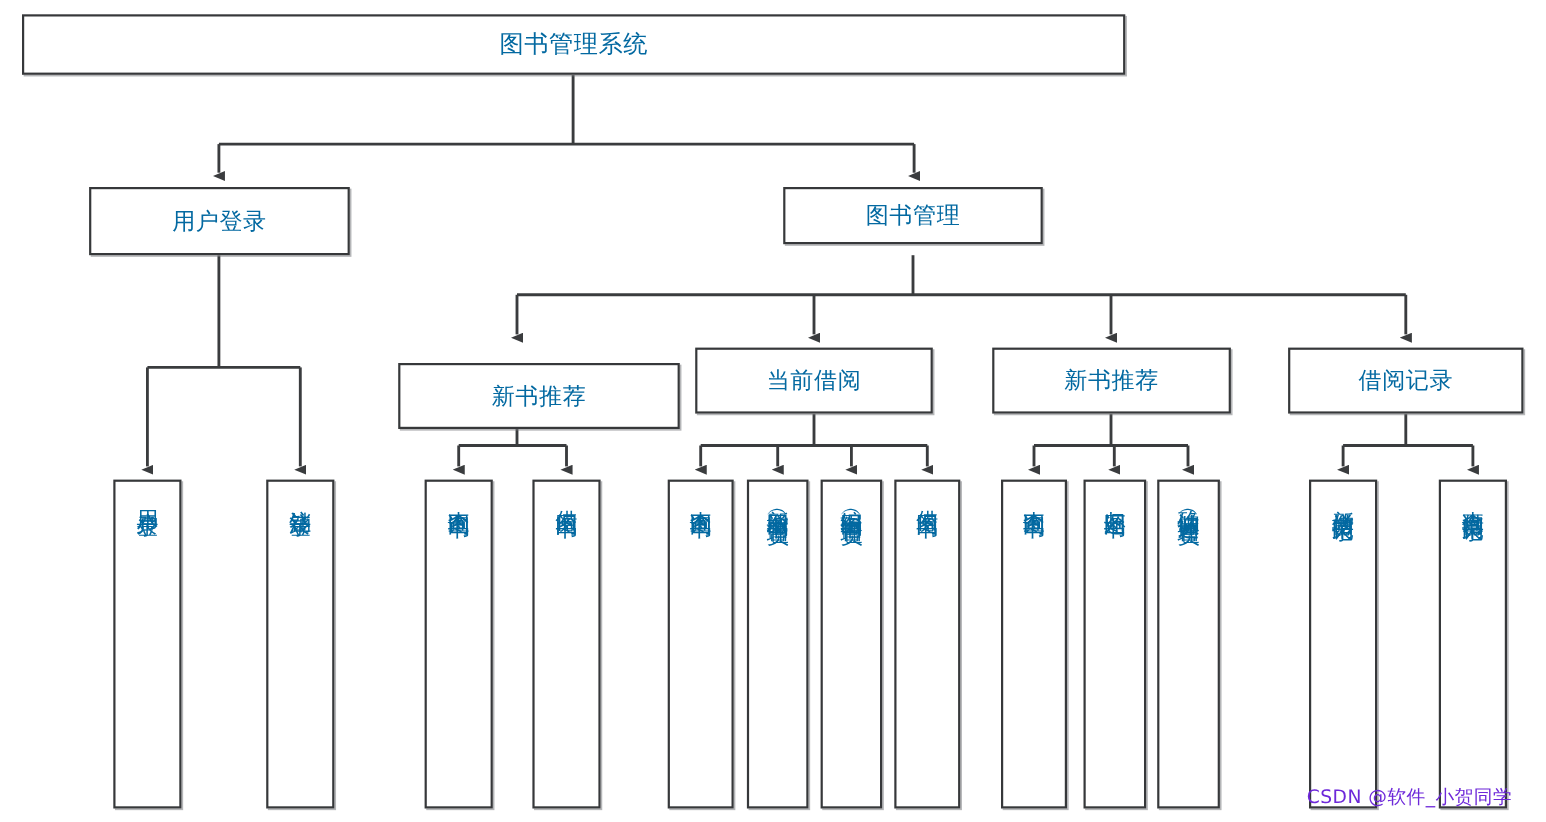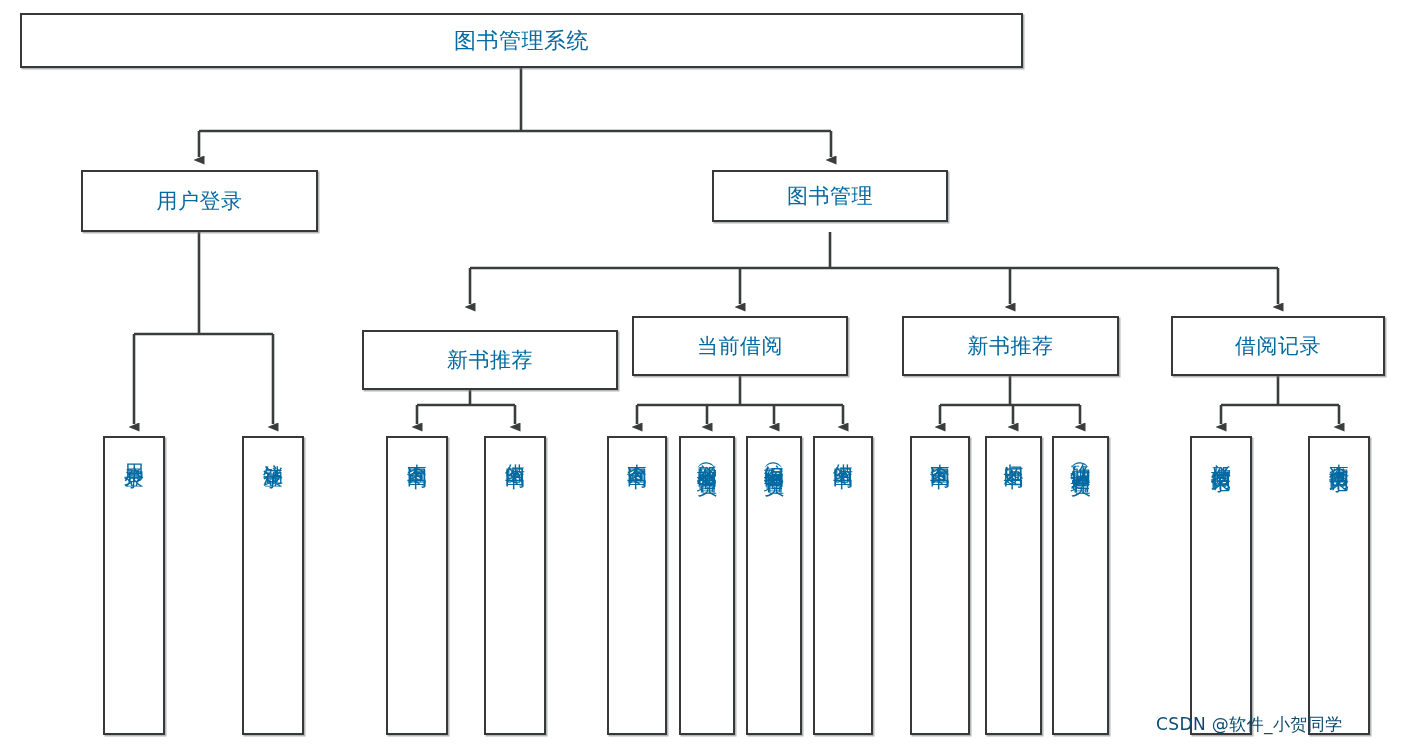--- a/index.html
+++ b/index.html
@@ -55,24 +55,24 @@
     font-size: 20px;
     line-height: 1.05;
     letter-spacing: 2px;
     white-space: nowrap;
   }
   .node.leaf.tall .label {
     font-size: 20px;
   }
   .watermark {
     position: absolute;
-    left: 1156px;
+    left: 1188px;
     top: 713px;
     font-size: 17px;
-    color: #0c4a6e;
+    color: #6d28d9;
     letter-spacing: 0.4px;
     white-space: nowrap;
     z-index: 3;
     font-family: "DejaVu Sans", "Liberation Sans", sans-serif;
   }
 </style>
 </head>
 <body>
 
 <div id="canvas">

